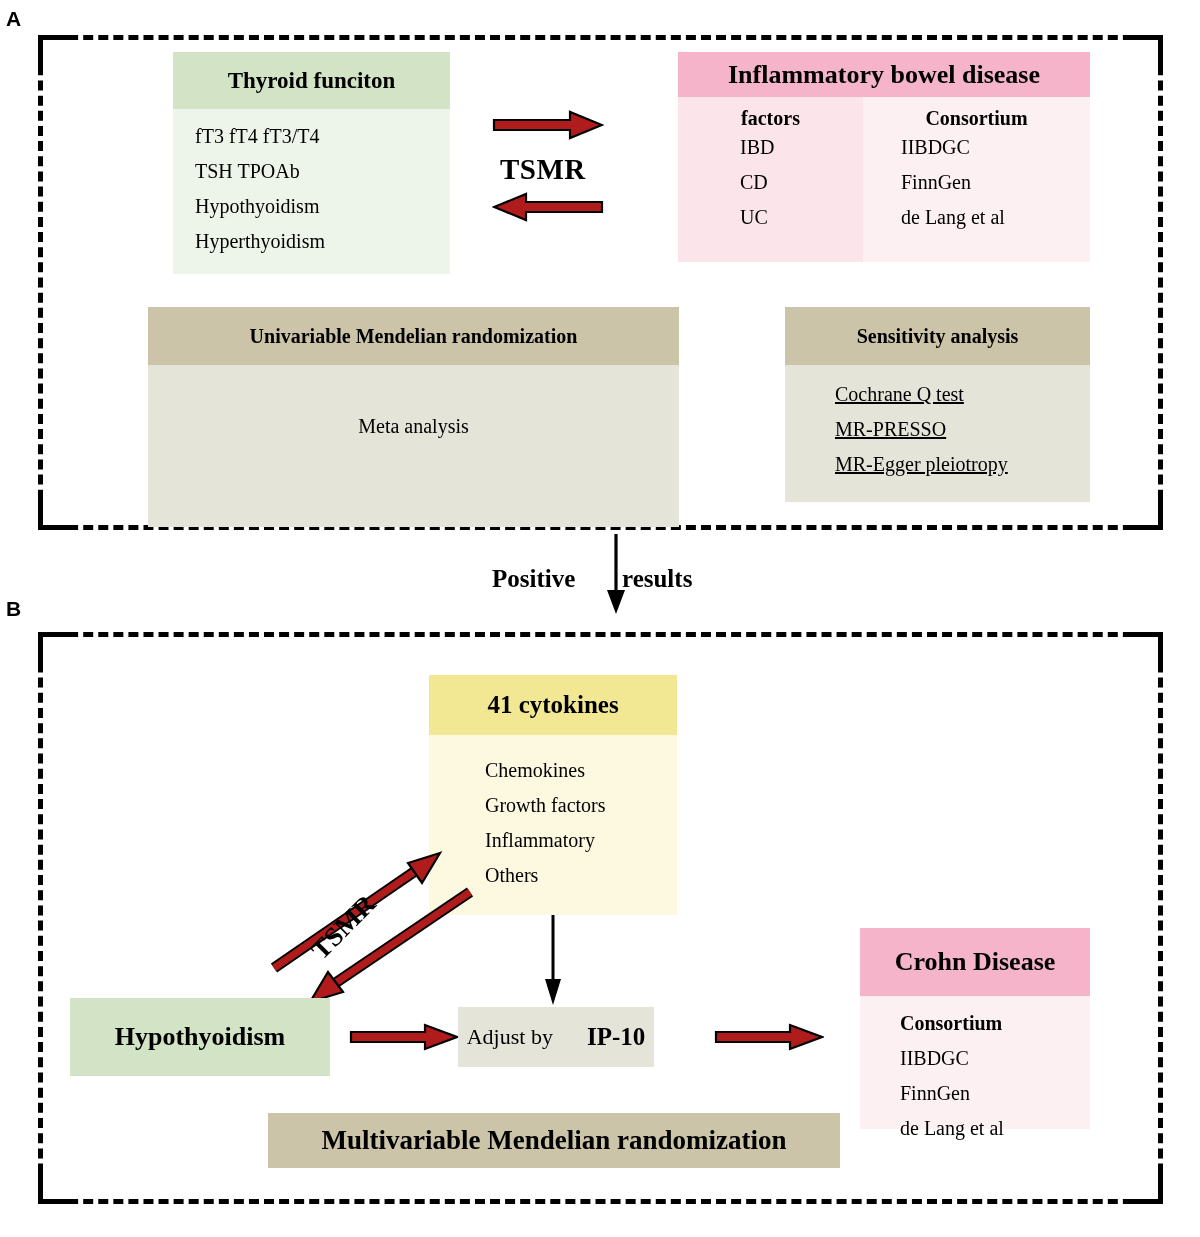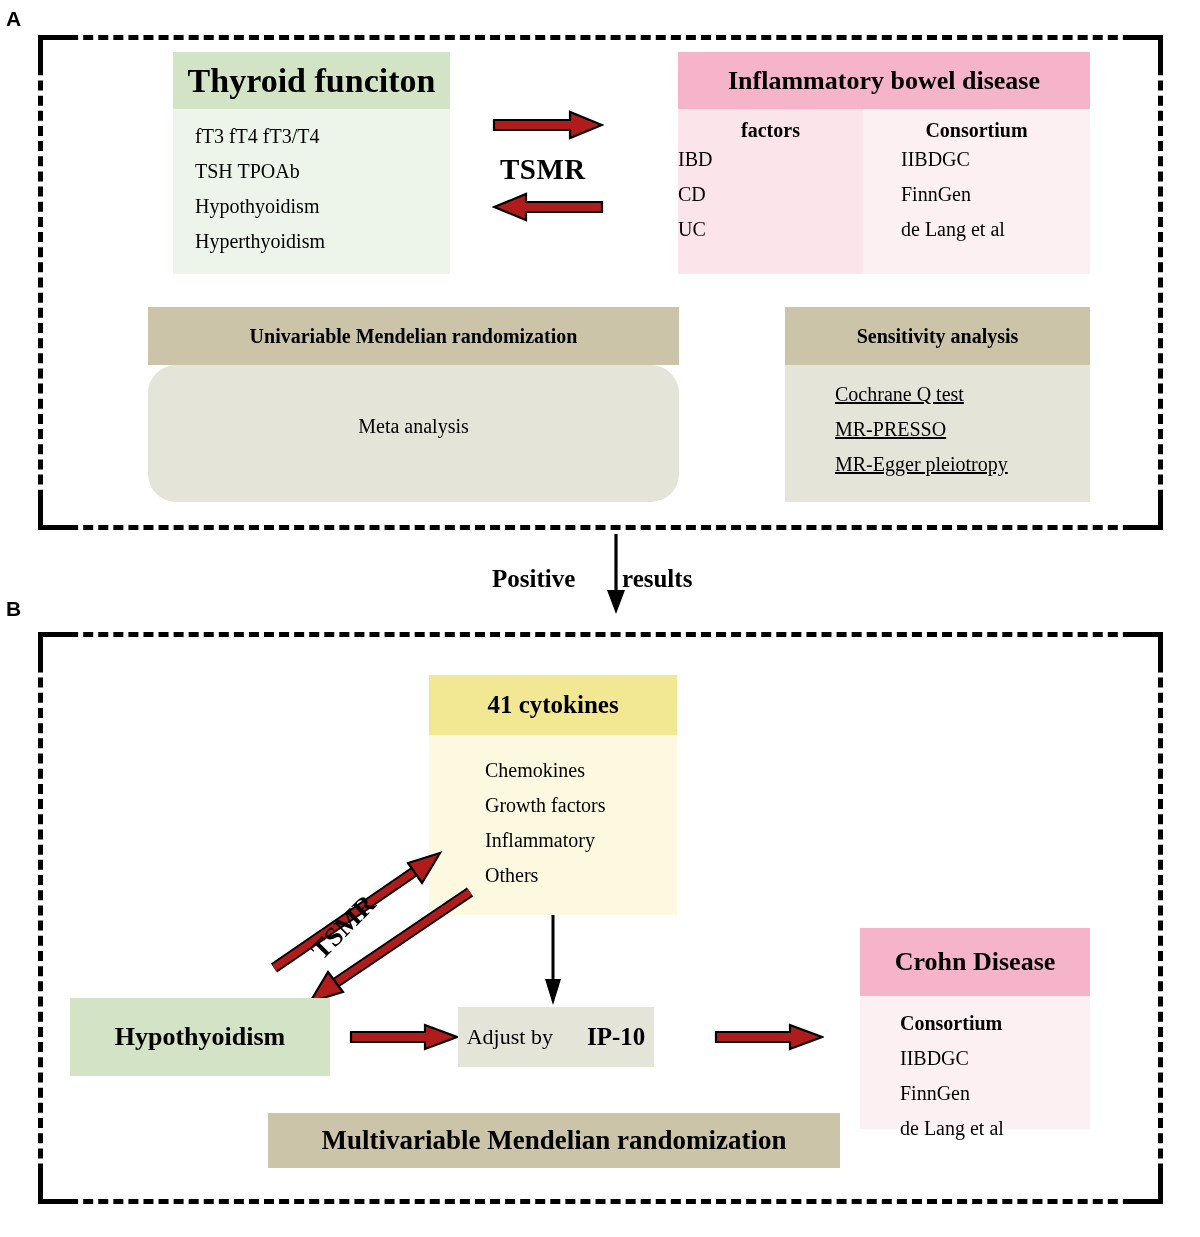--- a/index.html
+++ b/index.html
@@ -60,21 +60,21 @@
     color: #000;
     display: flex;
     align-items: center;
     justify-content: center;
   }
   .card-body {
     box-sizing: border-box;
   }
 
   
-  .green-head { background: #d3e3c6; font-size: 34px; }
+  .green-head { background: #d3e3c6; font-size: 23px; }
   .green-body { background: #edf4ea; }
 
   
   .pink-head { background: #f5b4c9; font-size: 26px; }
   .pink-body-left  { background: #fbe4ea; }
   .pink-body-right { background: #fdf0f3; }
 
   
   .tan-head { background: #cbc4a8; font-size: 20px; }
   .tan-body { background: #e4e4d9; }
@@ -181,25 +181,25 @@
     <div class="card-header green-head" style="height:57px;">Thyroid funciton</div>
     <div class="card-body green-body" style="height:165px; padding:10px 0 0 22px;">
       <div class="list-line">fT3      fT4      fT3/T4</div>
       <div class="list-line">TSH    TPOAb</div>
       <div class="list-line">Hypothyoidism</div>
       <div class="list-line">Hyperthyoidism</div>
     </div>
   </div>
 
   <div class="card" style="left:678px; top:52px; width:412px; height:222px;">
-    <div class="card-header pink-head" style="height:57px;">Inflammatory bowel disease</div>
+    <div class="card-header pink-head" style="height:45px;">Inflammatory bowel disease</div>
     <div style="display:flex; height:165px;">
       <div class="pink-body-left" style="width:185px; padding-top:10px;">
         <div class="col-title">factors</div>
-        <div style="">
+        <div style="padding-left:62px;">
           <div class="list-line">IBD</div>
           <div class="list-line">CD</div>
           <div class="list-line">UC</div>
         </div>
       </div>
       <div class="pink-body-right" style="width:227px; padding-top:10px;">
         <div class="col-title">Consortium</div>
         <div style="padding-left:38px;">
           <div class="list-line">IIBDGC</div>
           <div class="list-line">FinnGen</div>
@@ -212,21 +212,21 @@
   <svg class="red-arrow" style="left:492px; top:110px;" width="112" height="30" viewBox="0 0 112 30">
     <polygon points="2,10 78,10 78,2 110,15 78,28 78,20 2,20" fill="#b01c1c" stroke="#000000" stroke-width="2.2" stroke-linejoin="miter"></polygon>
   </svg>
   <div class="tsmr-label" style="left:500px; top:153px;">TSMR</div>
   <svg class="red-arrow" style="left:492px; top:192px;" width="112" height="30" viewBox="0 0 112 30">
     <polygon points="110,10 34,10 34,2 2,15 34,28 34,20 110,20" fill="#b01c1c" stroke="#000000" stroke-width="2.2" stroke-linejoin="miter"></polygon>
   </svg>
 
   <div class="card" style="left:148px; top:307px; width:531px; height:195px;">
     <div class="card-header tan-head" style="height:58px;">Univariable Mendelian randomization</div>
-    <div class="card-body tan-body" style="height:137px; display:flex; align-items:flex-start; justify-content:center; padding-top:44px;border-radius:28px;">
+    <div class="card-body tan-body" style="height:162px; display:flex; align-items:flex-start; justify-content:center; padding-top:44px;">
       <span class="list-line">Meta analysis</span>
     </div>
   </div>
 
   <div class="card" style="left:785px; top:307px; width:305px; height:195px;">
     <div class="card-header tan-head" style="height:58px;">Sensitivity analysis</div>
     <div class="card-body tan-body" style="height:137px; padding:12px 0 0 50px;text-decoration:underline;">
       <div class="list-line">Cochrane Q test</div>
       <div class="list-line">MR-PRESSO</div>
       <div class="list-line">MR-Egger pleiotropy</div>

